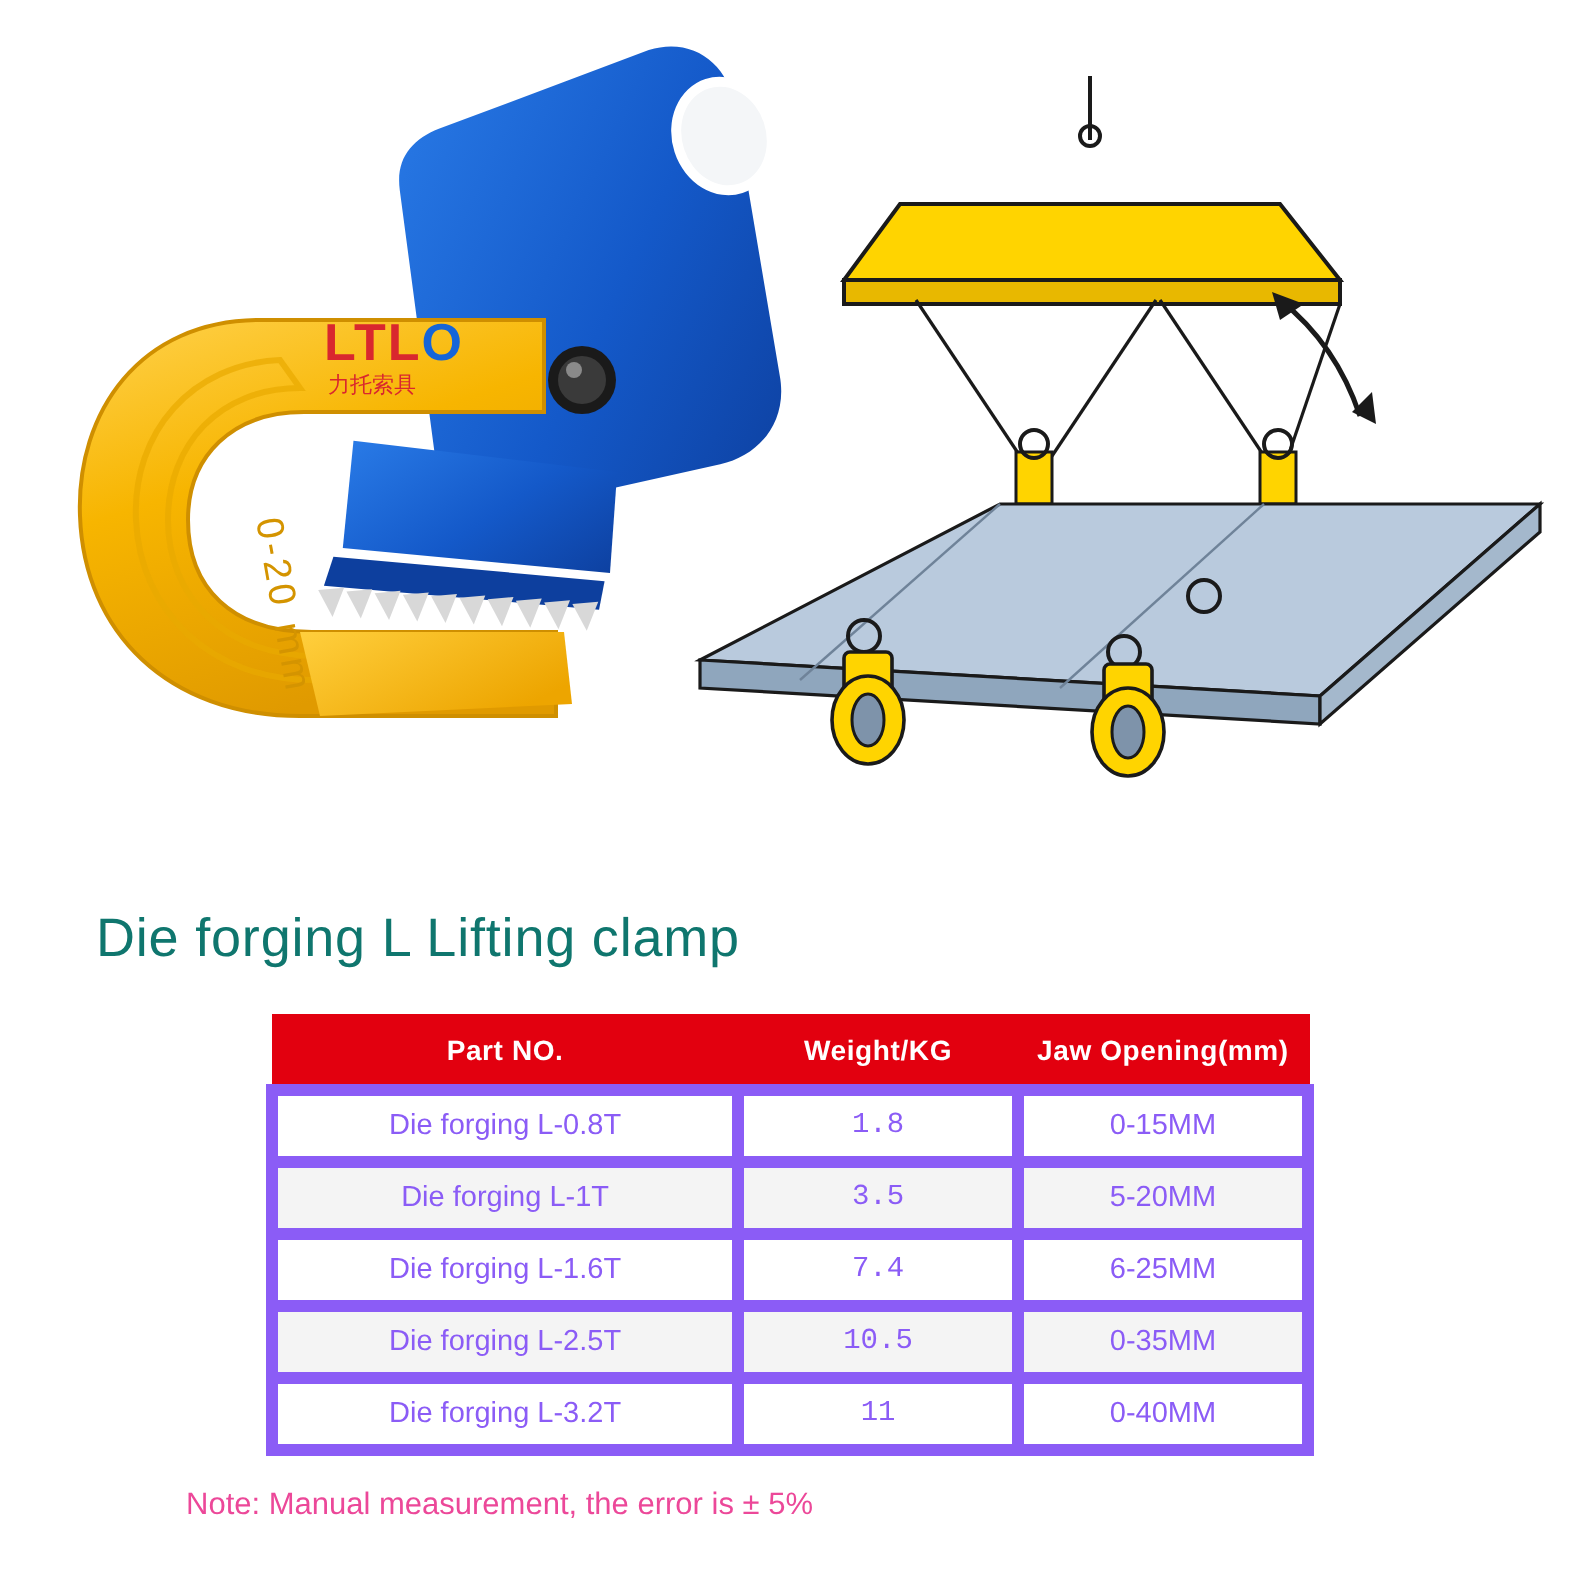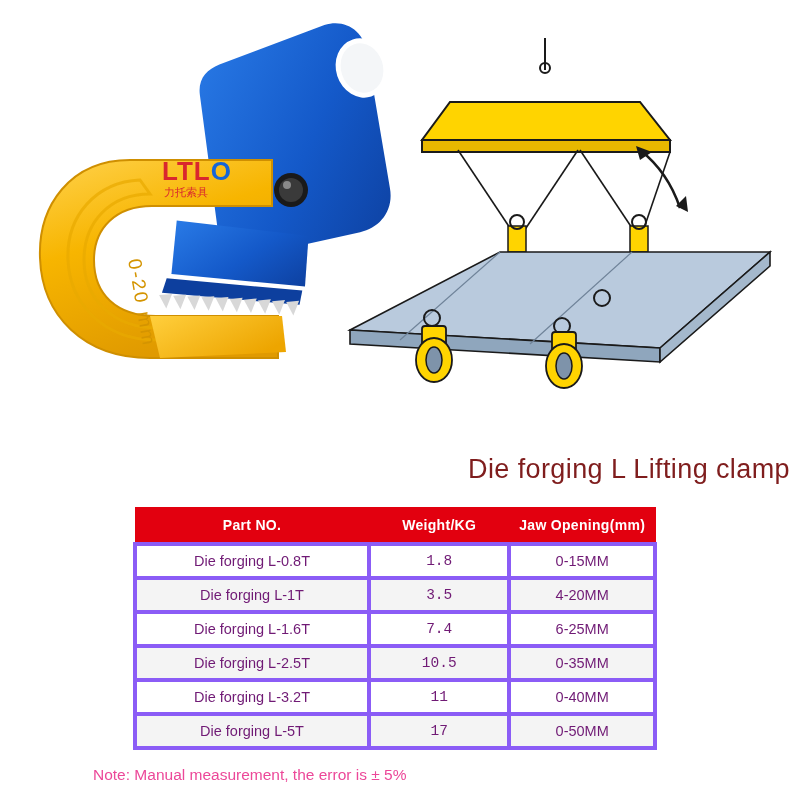--- a/index.html
+++ b/index.html
@@ -38,26 +38,27 @@
   .diagram-right {
     position: absolute;
     left: 340px;
     top: 30px;
     width: 440px;
     height: 370px;
   }
 
   
   .title {
-    text-align: right;
+    text-align: left;
     font-size: 27px;
     font-weight: 400;
     letter-spacing: 0.4px;
-    color: #7f1d1d;
+    color: #0f766e;
     margin-top: 34px;
+    margin-left: 48px;
   }
 
   
   .table-wrap {
     margin: 22px auto 0 auto;
     width: 524px;
   }
   table.spec {
     width: 100%;
     border-collapse: collapse;
@@ -67,24 +68,24 @@
     background: #e2000f;
     color: #ffffff;
     font-weight: 600;
     font-size: 14px;
     padding: 9px 4px;
     border: 1px solid #e2000f;
     text-align: center;
     letter-spacing: 0.3px;
   }
   table.spec tbody td {
-    border: 4px solid #8b5cf6;
+    border: 6px solid #8b5cf6;
     padding: 7px 4px;
     text-align: center;
-    color: #701a75;
+    color: #8b5cf6;
     background: #ffffff;
   }
   table.spec tbody tr:nth-child(even) td {
     background: #f4f4f4;
   }
   table.spec tbody td.col-part {
     width: 45%;
   }
   table.spec tbody td.col-weight {
     width: 27%;
@@ -260,40 +261,35 @@
       </thead>
       <tbody>
         <tr>
           <td class="col-part">Die forging    L-0.8T</td>
           <td class="col-weight">1.8</td>
           <td class="col-jaw">0-15MM</td>
         </tr>
         <tr>
           <td class="col-part">Die forging  L-1T</td>
           <td class="col-weight">3.5</td>
-          <td class="col-jaw">4-20MM</td>
+          <td class="col-jaw">5-20MM</td>
         </tr>
         <tr>
           <td class="col-part">Die forging    L-1.6T</td>
           <td class="col-weight">7.4</td>
           <td class="col-jaw">6-25MM</td>
         </tr>
         <tr>
           <td class="col-part">Die forging  L-2.5T</td>
           <td class="col-weight">10.5</td>
           <td class="col-jaw">0-35MM</td>
         </tr>
         <tr>
           <td class="col-part">Die forging  L-3.2T</td>
           <td class="col-weight">11</td>
           <td class="col-jaw">0-40MM</td>
         </tr>
-        <tr>
-          <td class="col-part">Die forging  L-5T</td>
-          <td class="col-weight">17</td>
-          <td class="col-jaw">0-50MM</td>
-        </tr>
       </tbody>
     </table>
   </div>
 
   <div class="note">Note: Manual measurement, the error is ± 5%</div>
 </div>
 
 </body></html>

